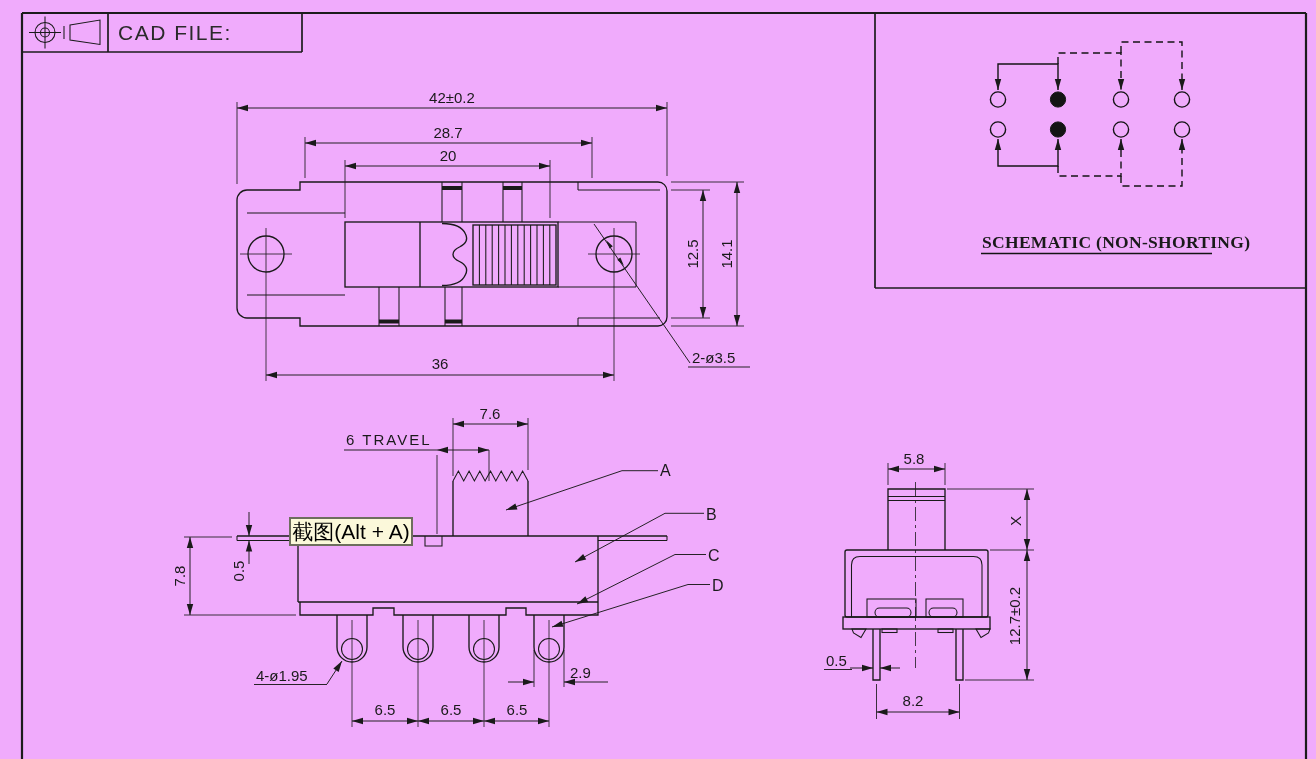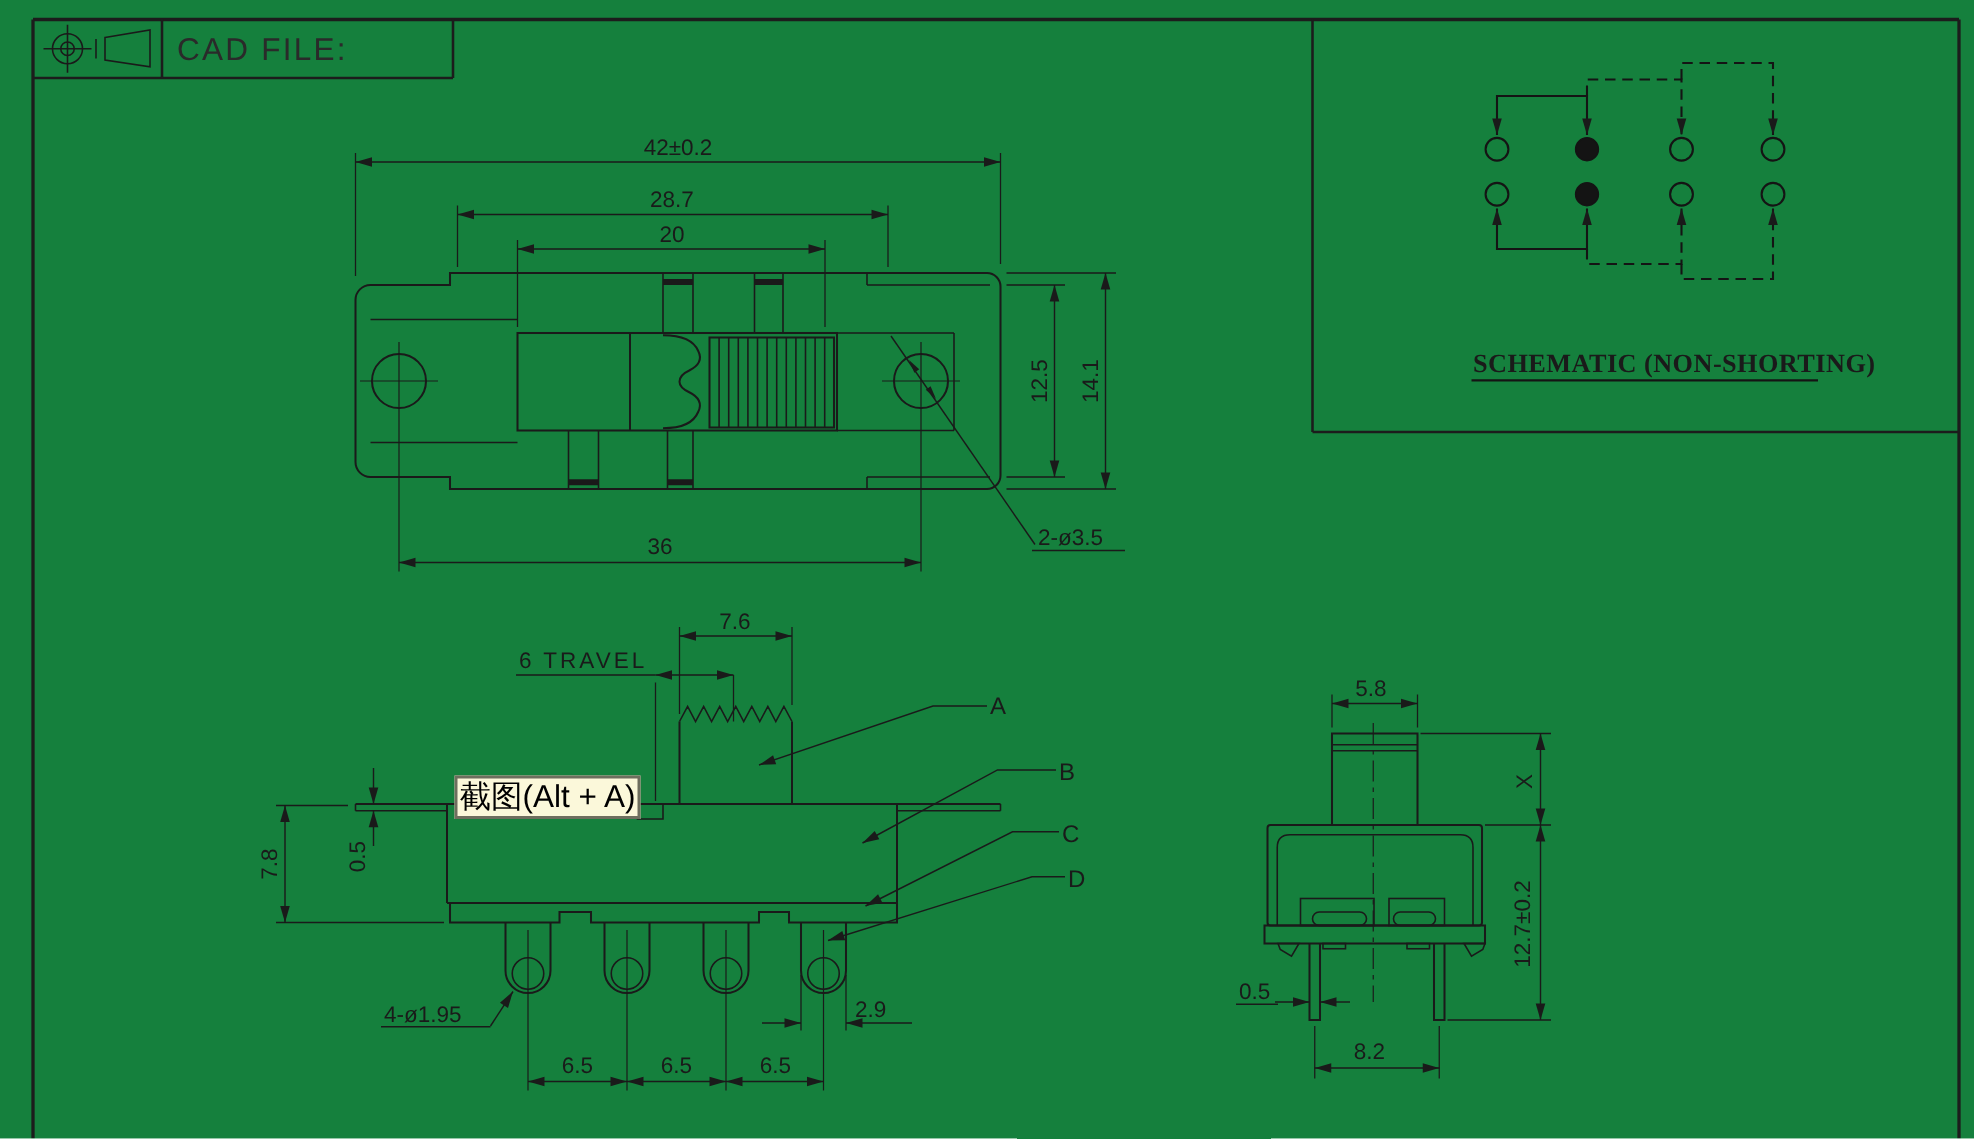--- a/index.html
+++ b/index.html
@@ -1,35 +1,35 @@
 <!DOCTYPE html>
 <html><head>
 <meta charset="utf-8">
 <style>
   html,body{margin:0;padding:0;background:#ffffff;}
-  #stage{position:relative;width:1316px;height:759px;background:#15803d;overflow:hidden;
+  #stage{position:relative;width:1316px;height:759px;background:#f0abfc;overflow:hidden;
          font-family:"Liberation Sans",sans-serif;}
   #drawing{position:absolute;left:0;top:0;}
   svg text{fill:#1a1a1a;font-family:"Liberation Sans",sans-serif;}
   .dim{font-size:15px;}
   .dim-mid{font-size:15px;text-anchor:middle;}
   .callout{font-size:16px;}
   .cadfile{font-size:21px;letter-spacing:1.5px;fill:#2a2a2a;}
   .schem-title{font-size:17.5px;font-weight:bold;font-family:"Liberation Serif",serif;letter-spacing:.3px;}
   .geo{stroke:#1a1a1a;stroke-width:1.35;fill:none;}
   .geo-thin{stroke:#1a1a1a;stroke-width:1.05;fill:none;}
   .ext{stroke:#1a1a1a;stroke-width:.85;fill:none;}
   .dimline{stroke:#1a1a1a;stroke-width:.95;fill:none;}
   .cl{stroke:#1a1a1a;stroke-width:.8;fill:none;}
   .border{stroke:#1c1c1c;stroke-width:2.2;fill:none;}
   .panel{stroke:#1c1c1c;stroke-width:1.7;fill:none;}
   .schem{stroke:#141414;stroke-width:1.4;fill:none;}
   .schem-dash{stroke:#141414;stroke-width:1.4;fill:none;stroke-dasharray:7 4.5;}
   .bar{fill:#1a1a1a;stroke:none;}
-  #tooltip{position:absolute;left:303px;top:517px;width:124px;height:29px;box-sizing:border-box;
+  #tooltip{position:absolute;left:289px;top:517px;width:124px;height:29px;box-sizing:border-box;
            border:2px solid #6e6e5e;background:#fbf8da;color:#000;font-size:21px;line-height:25px;
            text-align:center;white-space:nowrap;font-family:"Liberation Sans",sans-serif;}
 </style>
 </head>
 <body>
 
 <div id="stage">
 <svg id="drawing" width="1316" height="759" viewBox="0 0 1316 759">
   <defs>
     <marker id="arr" markerUnits="userSpaceOnUse" markerWidth="12" markerHeight="8" viewBox="0 0 12 8" refX="11.5" refY="4" orient="auto-start-reverse">

